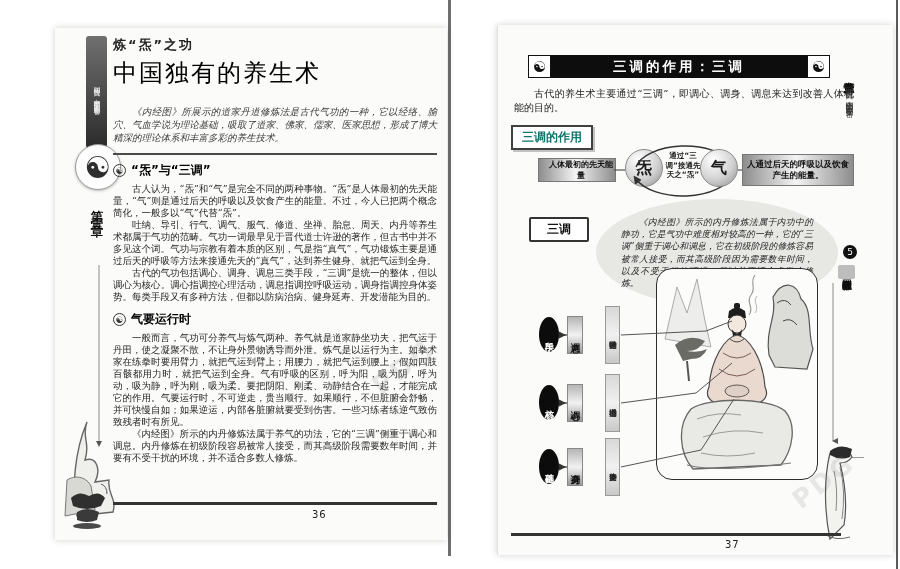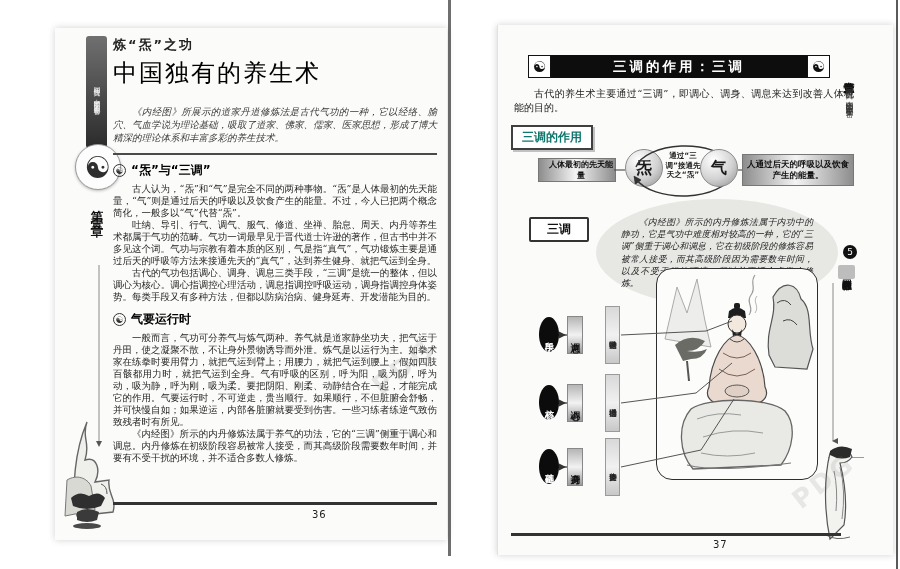--- a/index.html
+++ b/index.html
@@ -256,17 +256,17 @@
   <div class="sb-underline"></div>
 
   <svg class="overlay" style="left:318px; top:402px;" width="42" height="122" viewBox="0 0 42 122">
     <path d="M14,26 q8,-8 18,-4 l4,8 q-4,6 -12,6 C28,52 32,74 28,98 L14,112 C8,84 8,50 14,26 Z" fill="#f2f2ef" stroke="#555" stroke-width="1.2"></path>
     <path d="M14,24 q10,-8 22,-2 l-2,8 q-10,4 -20,-2 Z" fill="#2b2b2b"></path>
     <path d="M18,44 q4,18 2,40 M24,40 q6,24 2,52" stroke="#888" fill="none"></path>
     <path d="M10,108 q10,6 24,2" stroke="#666" fill="none"></path>
   </svg>
 
   <div class="bottom-rule" style="left:13px; top:508px; width:330px;"></div>
-  <div class="pagenum" style="left:170px; top:514px;text-align:center;">37</div>
+  <div class="pagenum" style="left:182px; top:514px;text-align:center;">37</div>
 </div>
 
 <div class="watermark" style="left:368px; top:352px;">PDG</div>
 <div class="watermark" style="left:788px; top:466px;">PDG</div>
 
 </body></html>

